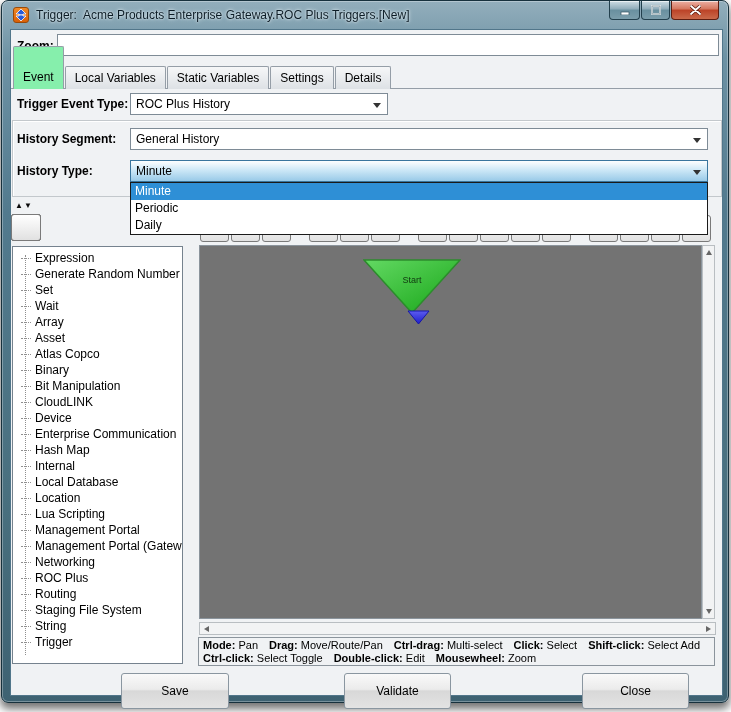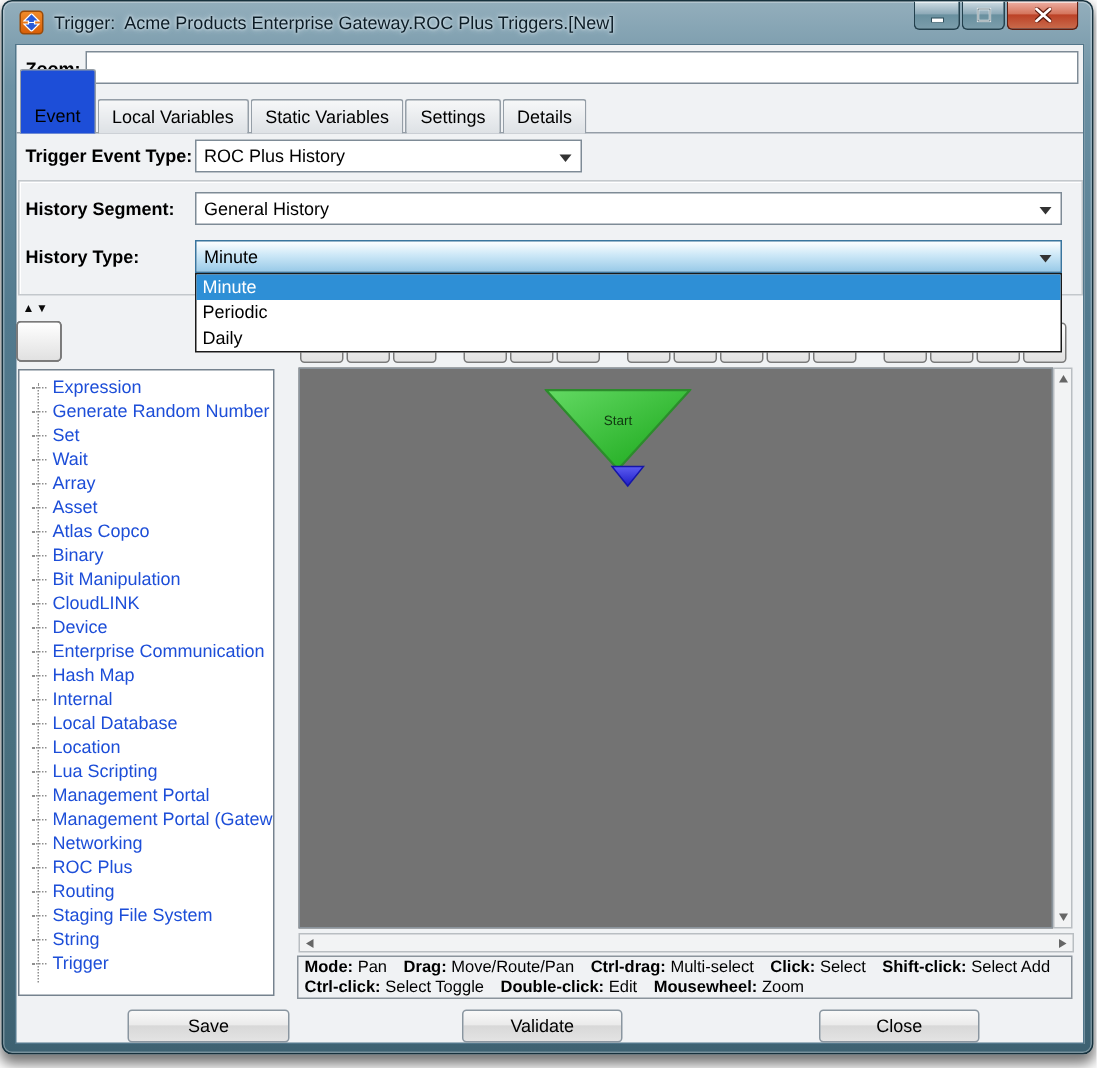--- a/index.html
+++ b/index.html
@@ -28,21 +28,21 @@
     border:1px solid #51768a;}
 
   .lbl{position:absolute;font-size:12px;font-weight:bold;color:#000;}
 
   .textinput{position:absolute;border:1px solid #7e8b96;background:#fff;height:22px;font-size:12px;padding:2px 4px;}
 
   
   .tabs{position:absolute;left:2px;top:32px;height:27px;display:flex;align-items:flex-end;z-index:2;}
   .tab{font-size:12px;color:#000;padding:4px 9px 4px 9px;margin-right:1px;cursor:pointer;
     background:linear-gradient(180deg,#f6f7f8,#dde1e5);border:1px solid #959ea7;border-bottom:none;border-radius:2px 2px 0 0;}
-  .tab.selected{background:#1d4ed8;padding-top:23px;padding-bottom:5px;position:relative;z-index:3;}
+  .tab.selected{background:#86efac;padding-top:23px;padding-bottom:5px;position:relative;z-index:3;}
   .tabline{position:absolute;left:0;right:0;top:58px;height:1px;background:#959ea7;z-index:1;}
 
   
   .combo{position:absolute;height:22px;background:#fff;border:1px solid #7e8b96;font-size:12px;
     display:flex;align-items:center;padding-left:5px;cursor:pointer;}
   .combo .arr{position:absolute;right:6px;top:9px;width:0;height:0;border-left:4px solid transparent;
     border-right:4px solid transparent;border-top:5px solid #333;}
   .combo.focused{background:linear-gradient(180deg,#fdfeff 0%,#cde8f7 45%,#99cae8 100%);border-color:#39759e;}
 
   .groupbox{position:absolute;left:1px;top:90px;width:710px;height:77px;border:1px solid #c3c8cc;
@@ -63,21 +63,21 @@
   .shp[data-shape="ellipse"]{width:17px;height:13px;border-radius:50%;border-style:solid;border-width:1px;}
   .shp[data-shape="pill"]{width:17px;height:9px;border-radius:5px;border-style:solid;border-width:1px;}
   .shp[data-shape="blank"]{width:0;height:0;}
   .overflow-arrow{position:absolute;left:177px;top:190px;width:0;height:0;cursor:pointer;
     border-top:7px solid transparent;border-bottom:7px solid transparent;border-left:9px solid #111;}
 
   
   .tree{position:absolute;left:1px;top:216px;width:171px;height:418px;background:#fff;border:1px solid #75828e;
     padding-top:3px;overflow:hidden;}
   .tree .rail{position:absolute;left:12px;top:8px;height:400px;border-left:1px dotted #8f8f8f;}
-  .tree-row{position:relative;height:16px;line-height:16px;font-size:12px;padding-left:8px;white-space:nowrap;cursor:pointer;color:#1d4ed8;}
+  .tree-row{position:relative;height:16px;line-height:16px;font-size:12px;padding-left:8px;white-space:nowrap;cursor:pointer;color:#000000;}
   .stub{display:inline-block;width:10px;border-top:1px dotted #8f8f8f;vertical-align:middle;margin-right:4px;}
 
   
   .ctoolbar{position:absolute;left:189px;top:185px;height:28px;display:flex;}
   .tbtn{width:29px;height:27px;border:1px solid #7a7a7a;border-radius:3px;margin-right:2px;
     background:linear-gradient(180deg,#ffffff,#e1e1e1);display:flex;align-items:center;justify-content:center;cursor:pointer;}
   .tbtn.gap{margin-left:16px;}
   .tbtn .hint{width:9px;height:8px;border-radius:1px;}
 
   
@@ -95,23 +95,23 @@
   .sb-right{right:4px;top:3px;border-top:3px solid transparent;border-bottom:3px solid transparent;border-left:5px solid #666;}
 
   
   .status{position:absolute;left:187px;top:607px;width:517px;height:29px;border:1px solid #8b949c;background:#f0f2f4;
     padding:1px 4px;font-size:11px;line-height:13px;color:#000;overflow:hidden;}
   .status .row{white-space:nowrap;}
   .seg{margin-right:11px;}
   .seg b{font-weight:bold;}
 
   
-  .fbtn{position:absolute;top:643px;height:22px;border:1px solid #8a96a0;border-radius:3px;font-size:12px;
+  .fbtn{position:absolute;top:643px;height:36px;border:1px solid #8a96a0;border-radius:3px;font-size:12px;
     background:linear-gradient(180deg,#f9f9f9 0%,#ebebeb 45%,#d8d8d8 50%,#e3e3e3 100%);
-    display:flex;align-items:center;justify-content:center;cursor:pointer;color:#000;}
+    display:flex;align-items:center;justify-content:center;cursor:pointer;color:#000;margin-left:36px;}
 </style>
 </head>
 <body>
 
 <div id="stage">
   <div class="window">
 
     <div class="titlebar">
       <span class="appicon">
         <svg width="12" height="12" viewBox="0 0 12 12" aria-hidden="true">

